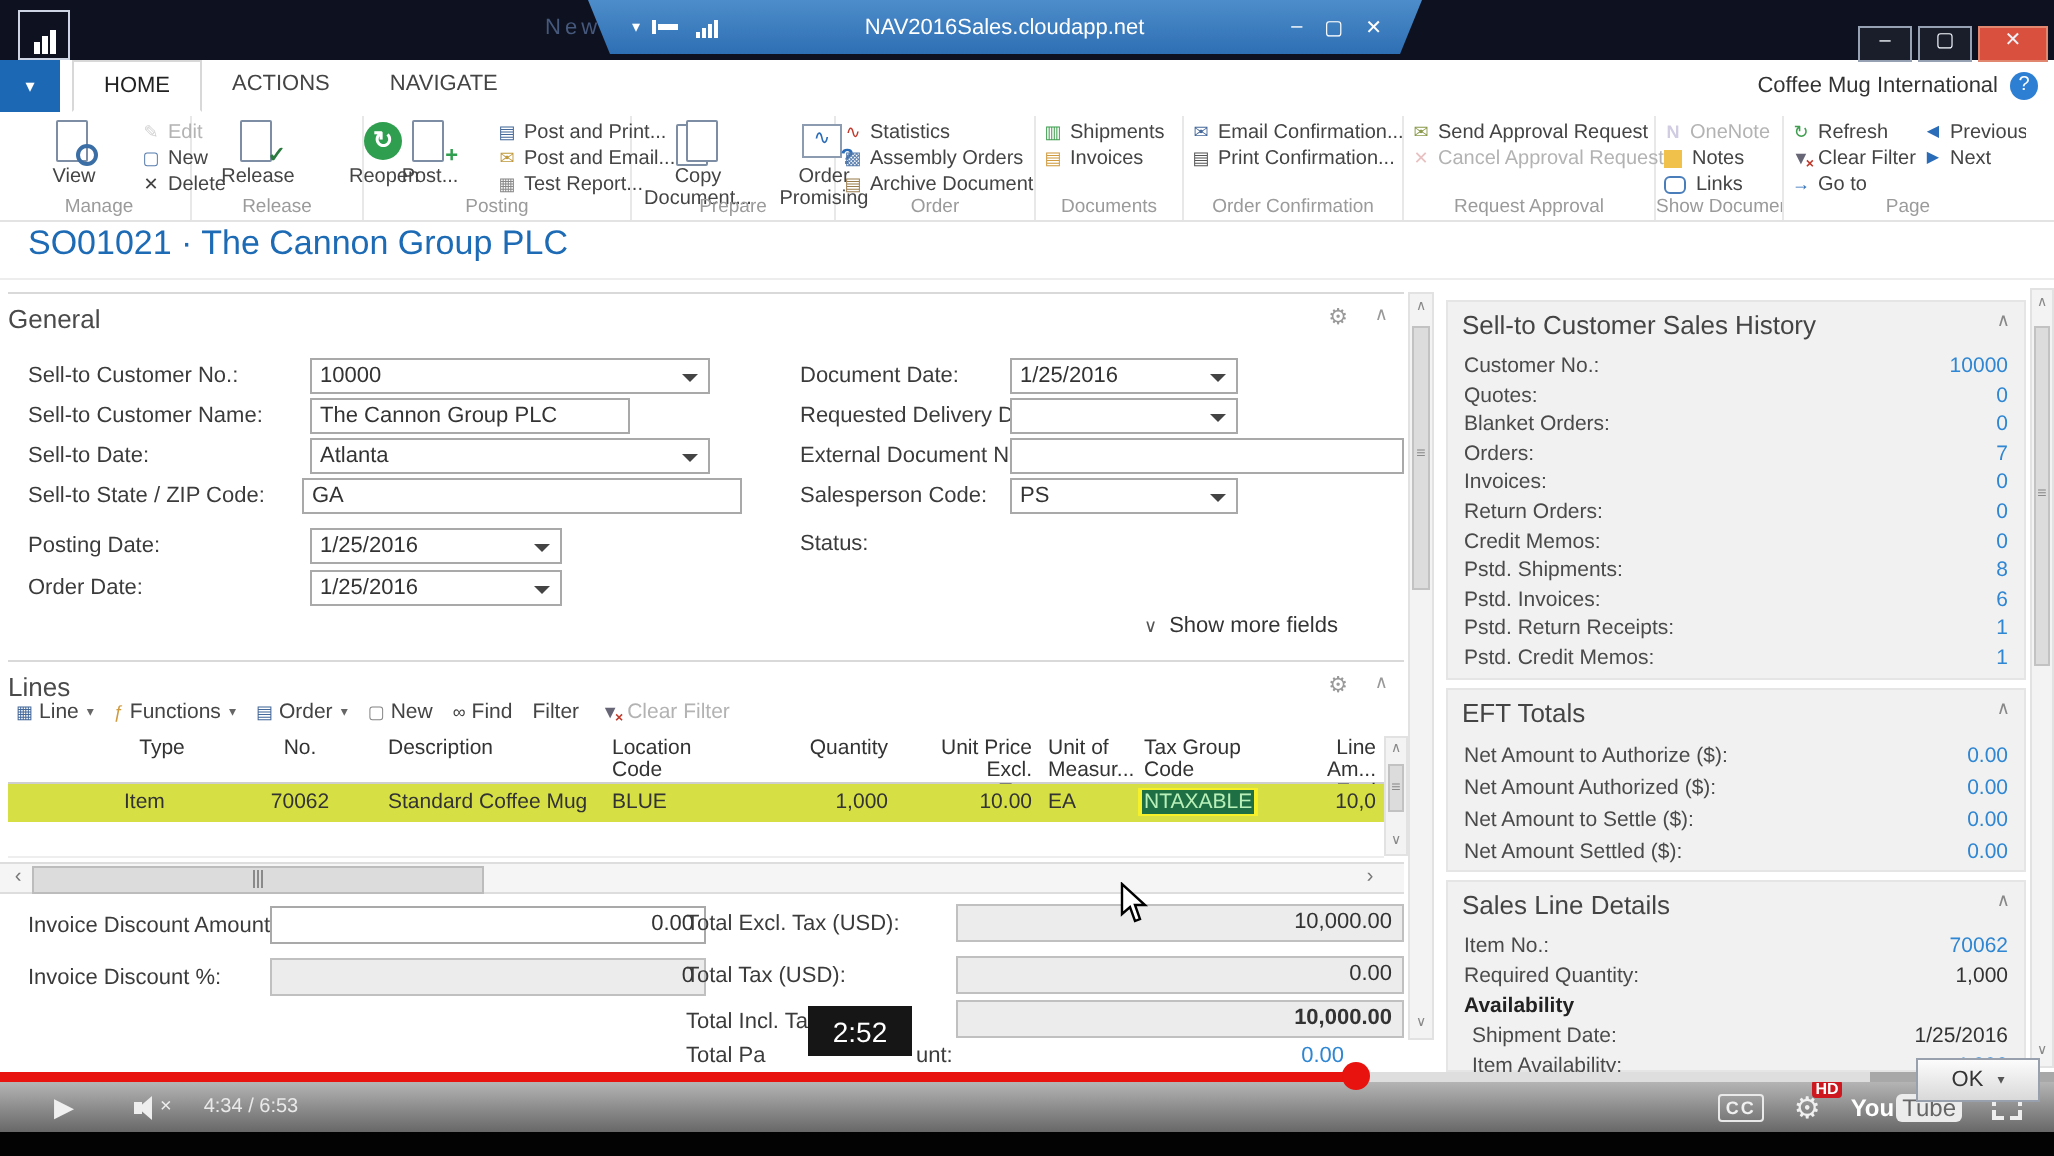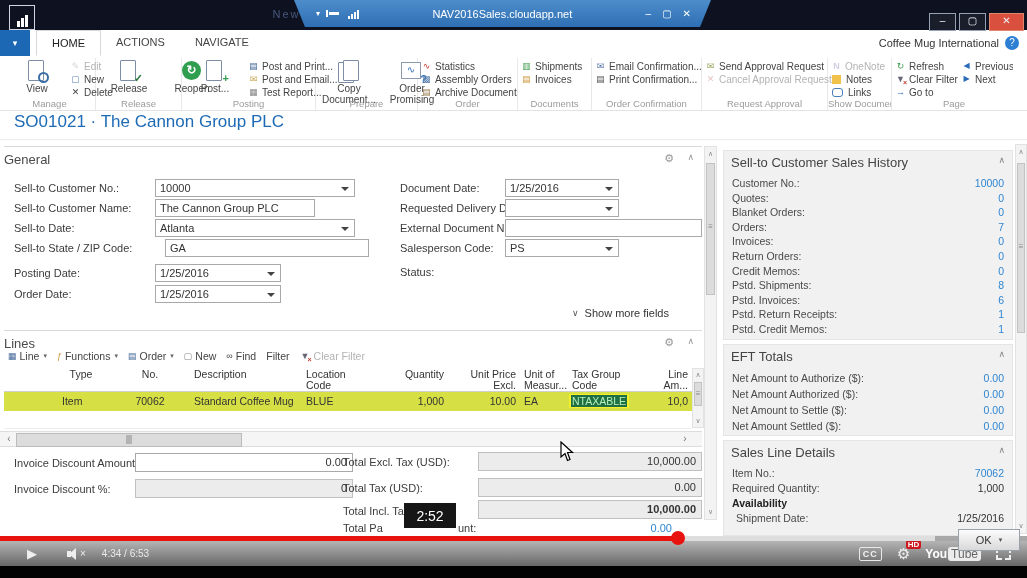--- a/index.html
+++ b/index.html
@@ -442,21 +442,21 @@
   <div class="flabel" style="left:14px;top:182px">Sell-to Customer No.:</div>
   <div class="flabel" style="left:14px;top:202px">Sell-to Customer Name:</div>
   <div class="flabel" style="left:14px;top:222px">Sell-to Date:</div>
   <div class="flabel" style="left:14px;top:242px">Sell-to State / ZIP Code:</div>
   <div class="flabel" style="left:14px;top:267px">Posting Date:</div>
   <div class="flabel" style="left:14px;top:288px">Order Date:</div>
 
   <div class="fbox combo" style="left:155px;top:179px;width:200px"><span class="fval">10000</span></div>
   <div class="fbox noarrow" style="left:155px;top:199px;width:160px"><span class="fval">The Cannon Group PLC</span></div>
   <div class="fbox combo" style="left:155px;top:219px;width:200px"><span class="fval">Atlanta</span></div>
-  <div class="fbox noarrow" style="left:165px;top:239px;width:204px"><span class="fval">GA</span></div>
+  <div class="fbox noarrow" style="left:151px;top:239px;width:220px"><span class="fval">GA</span></div>
   <div class="fbox combo" style="left:155px;top:264px;width:126px"><span class="fval">1/25/2016</span></div>
   <div class="fbox combo" style="left:155px;top:285px;width:126px"><span class="fval">1/25/2016</span></div>
 
   <div class="flabel" style="left:400px;top:182px">Document Date:</div>
   <div class="flabel" style="left:400px;top:202px">Requested Delivery Date:</div>
   <div class="flabel" style="left:400px;top:222px">External Document No.:</div>
   <div class="flabel" style="left:400px;top:242px">Salesperson Code:</div>
   <div class="flabel" style="left:400px;top:266px">Status:</div>
 
   <div class="fbox combo" style="left:505px;top:179px;width:114px"><span class="fval">1/25/2016</span></div>
@@ -710,20 +710,24 @@
       <div class="fbrow heading">
         <span class="fbl">Availability</span>
         <span class="fbv"></span>
       </div>
 
       <div class="fbrow plain indent">
         <span class="fbl">Shipment Date:</span>
         <span class="fbv">1/25/2016</span>
       </div>
 
+      <div class="fbrow indent">
+        <span class="fbl">Item Availability:</span>
+        <span class="fbv">-4,000</span>
+      </div>
 
   </div>
 
   <div class="sbV" style="left:1015px;top:144px;width:12px;height:390px">
     <span class="sbBtn" style="top:1px">∧</span>
     <div class="sbThumb" style="top:18px;height:168px">
         <span class="sbGrip" style="top:78px">≡</span>
       </div>
     <span class="sbBtn" style="bottom:1px">∨</span>
   </div>

